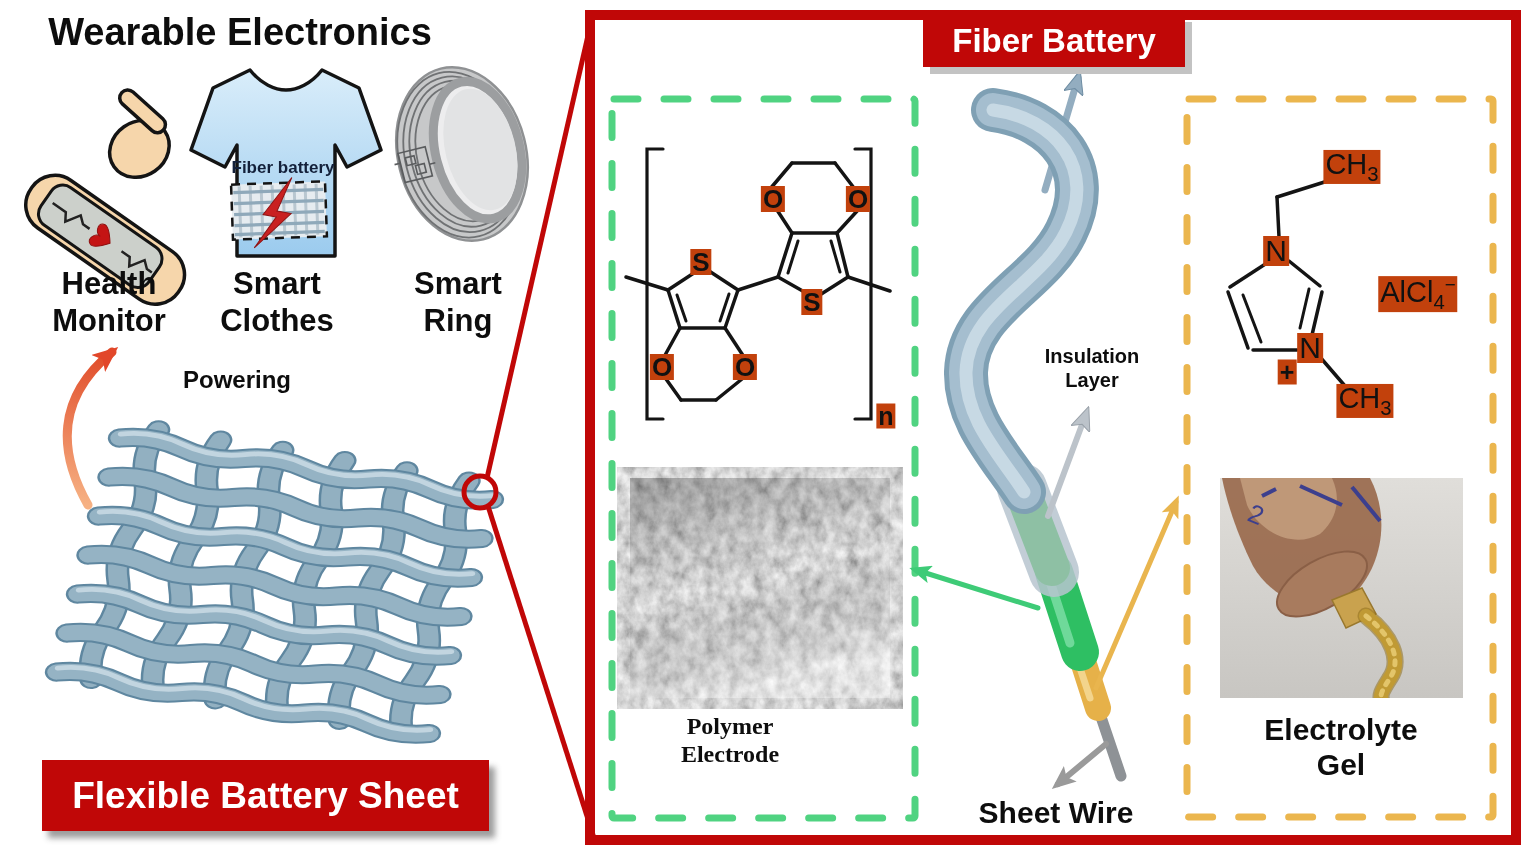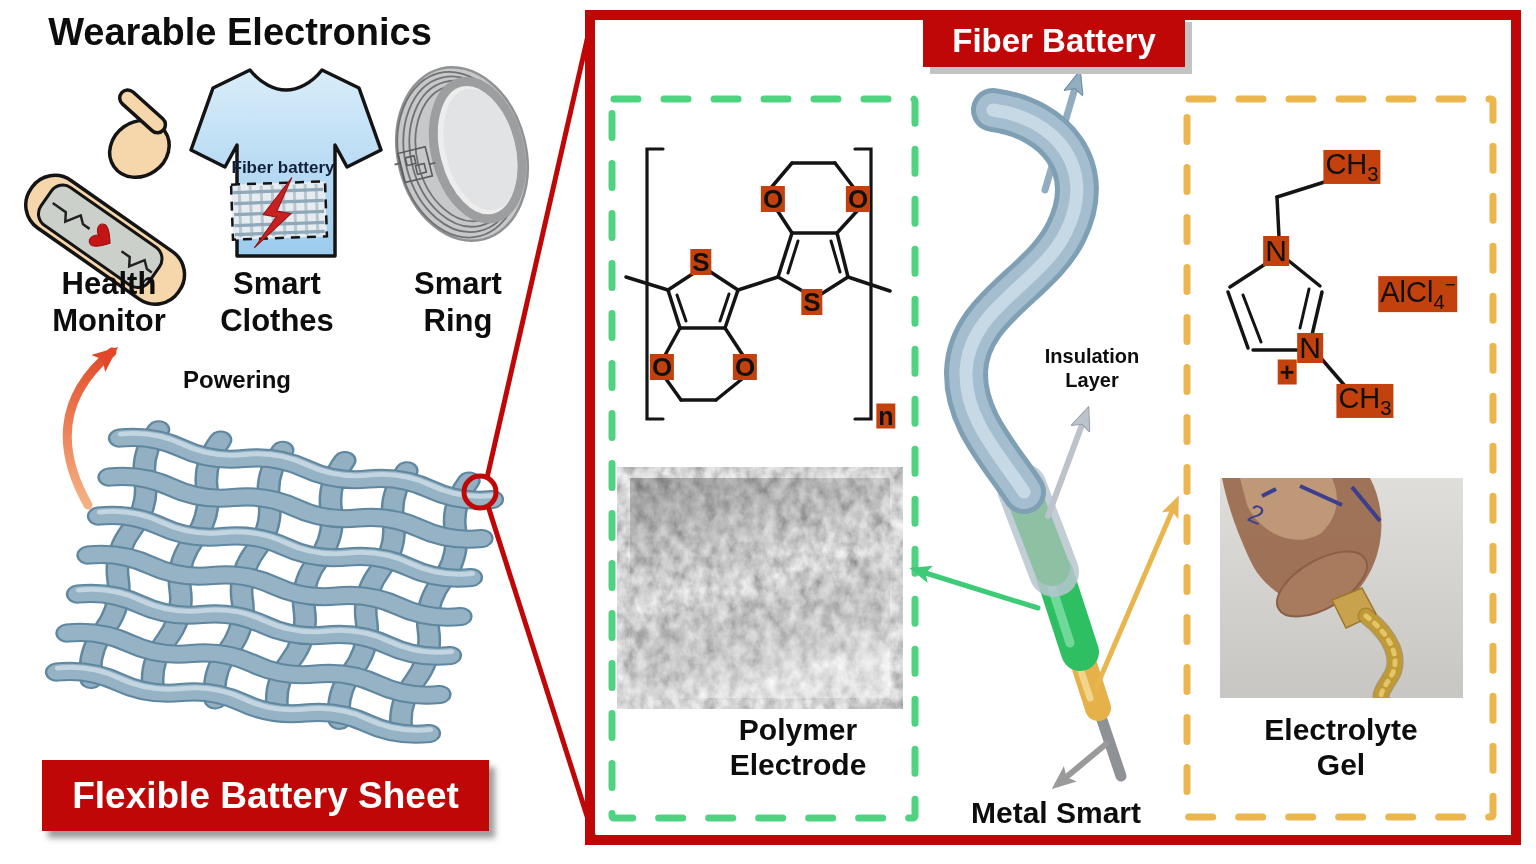--- a/index.html
+++ b/index.html
@@ -302,23 +302,23 @@
 
 <div class="banner" style="left:42px;top:760px;width:447px;height:71px;font-size:37px;box-shadow:6px 7px 6px rgba(40,40,40,0.45);">Flexible Battery Sheet</div>
 
 <div class="banner" style="left:923px;top:15px;width:262px;height:52px;font-size:33px;box-shadow:7px 7px 0 #c3c3c3;">Fiber Battery</div>
 
 <div class="lbl" style="left:1092px;top:345px;font-size:20px;">
   <div>Insulation</div>
   <div>Layer</div>
 </div>
 
-<div class="lbl" style="left:1056px;top:795px;font-size:30px;">Metal Smart</div>
-
-<div class="lbl" style="left:798px;top:712px;font-size:30px;">
+<div class="lbl" style="left:1056px;top:795px;font-size:30px;">Sheet Wire</div>
+
+<div class="lbl" style="left:730px;top:712px;font-size:24px;font-family:Liberation Serif, serif;">
   <div>Polymer</div>
   <div>Electrode</div>
 </div>
 
 <div class="lbl" style="left:1341px;top:712px;font-size:30px;">
   <div>Electrolyte</div>
   <div>Gel</div>
 </div>
 
 <span class="atom" style="left:701px;top:262px;font-size:26px;">S</span>

